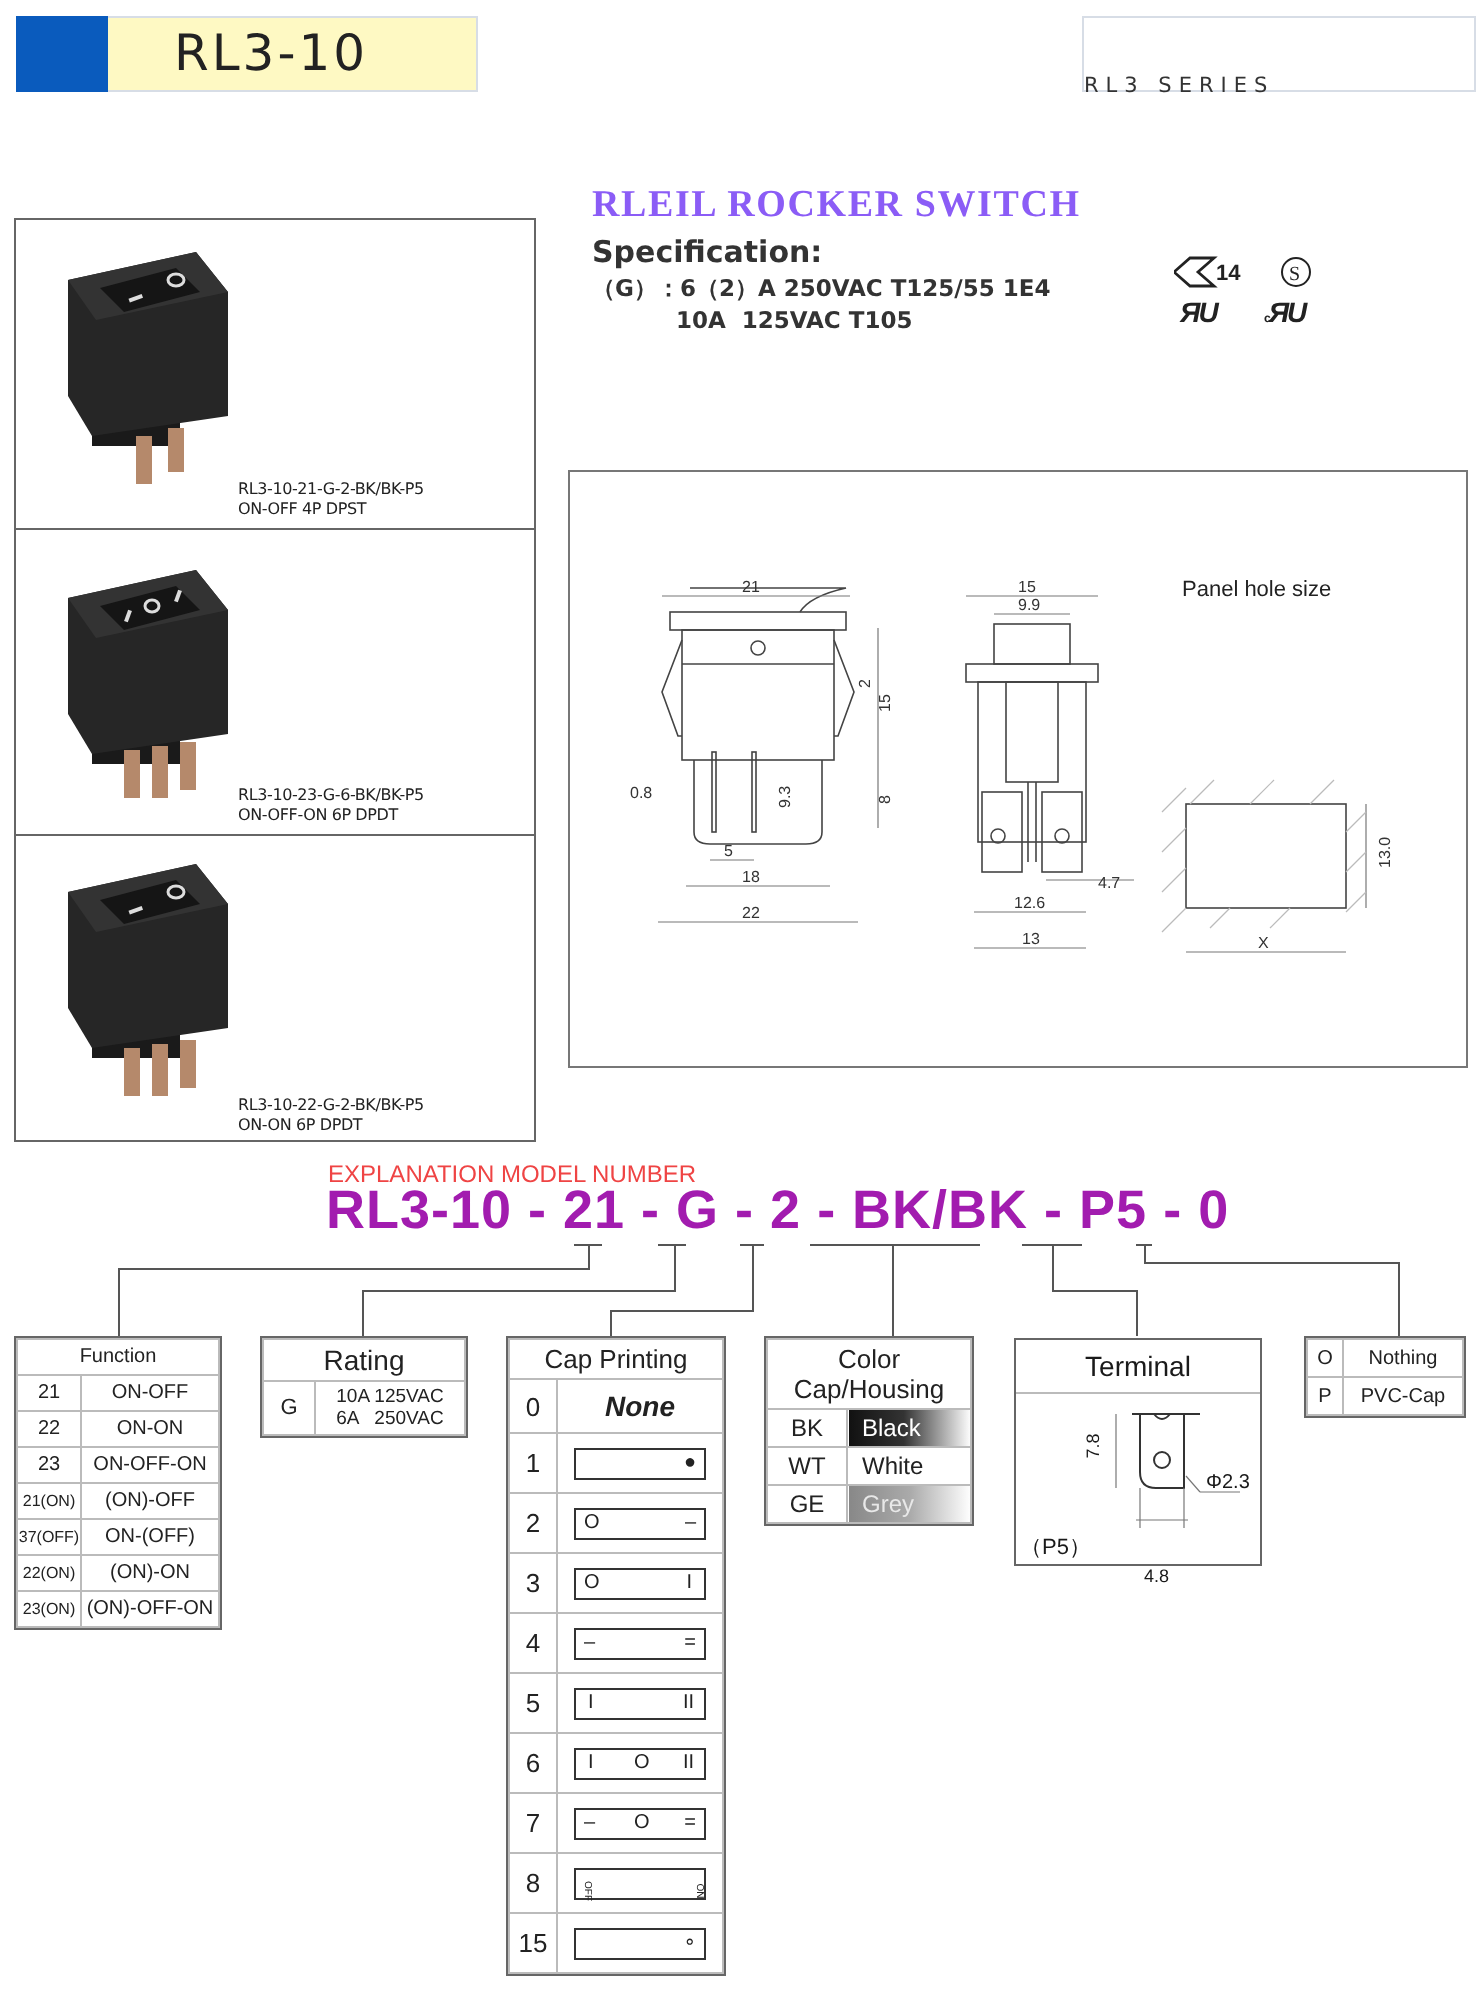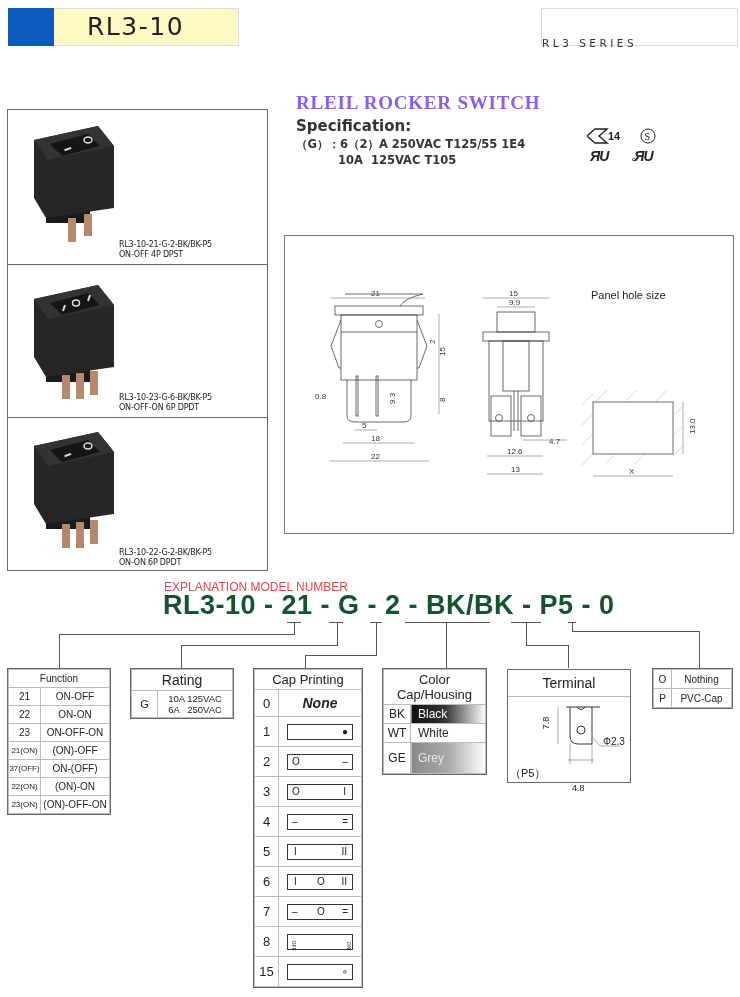--- a/index.html
+++ b/index.html
@@ -28,21 +28,21 @@
   .cert { font-weight: bold; color: #222; }
 
   
   .drawing { left: 284px; top: 235px; width: 450px; height: 299px; border: 1px solid #777; }
   .panel-title { font-size: 11px; color: #222; }
   table.pht { position: absolute; border-collapse: collapse; font-size: 7.5px; color: #333; }
   table.pht td { border: 1px solid #bbb; text-align: center; height: 19px; }
 
   
   .exp-label { left: 164px; top: 580px; font-size: 12px; color: #ef4444; }
-  .model { left: 163px; top: 590px; font-size: 27px; font-weight: bold; color: #14532d; letter-spacing: 0.5px; font-family: "Liberation Sans", sans-serif; white-space: pre; }
+  .model { left: 163px; top: 590px; font-size: 27px; font-weight: bold; color: #a21caf; letter-spacing: 0.5px; font-family: "Liberation Sans", sans-serif; white-space: pre; }
 
   table.box { position: absolute; border-collapse: collapse; color: #222; background: #fff; }
   table.box td { border: 1px solid #bbb; text-align: center; }
   .box-outer { outline: 1.5px solid #666; }
   .box-head { font-size: 14px; padding: 2px 0; }
   .func td { font-size: 10px; height: 18px; }
   .cap td { font-size: 13px; }
   .cap-icon { width: 66px; height: 16px; border: 1.5px solid #333; margin: 0 auto; position: relative; font-size: 10px; line-height: 13px; }
   .cap-icon span { position: absolute; top: 0; }
   .lead { position: absolute; background: #555; }
@@ -386,28 +386,28 @@
 
 <table class="box box-outer" style="left:383px;top:669px;width:103px;">
   <tbody>
       <tr>
         <td colspan="2" class="box-head" style="font-size:13px;line-height:15px;">
           <div>Color</div>
           <div>Cap/Housing</div>
         </td>
       </tr>
   <tr style="height:19px;">
-        <td style="width:27px;font-size:12px;">BK</td>
+        <td style="width:40px;font-size:12px;">BK</td>
         <td style="text-align:left;padding-left:7px;font-size:12px;color:#fff;background:linear-gradient(90deg,#111 0%,#333 45%,#fff 100%);">Black</td>
       </tr>
   <tr style="height:19px;">
         <td style="font-size:12px;">WT</td>
         <td style="text-align:left;padding-left:7px;font-size:12px;">White</td>
       </tr>
-  <tr style="height:31px;">
+  <tr style="height:19px;">
         <td style="font-size:12px;">GE</td>
         <td style="text-align:left;padding-left:7px;font-size:12px;color:#e8e8e8;background:linear-gradient(90deg,#888 0%,#aaa 50%,#fff 100%);">Grey</td>
       </tr>
 </tbody>
   </table>
 
 <div class="abs" style="left:507px;top:669px;width:124px;height:114px;border:1.5px solid #666;">
   <div style="position:absolute;left:0;top:0;width:100%;height:27px;border-bottom:1px solid #bbb;text-align:center;font-size:14px;line-height:27px;">Terminal</div>
   <svg style="position:absolute;left:0;top:28px;" width="122" height="84" viewBox="0 0 122 84" font-family="Liberation Sans, sans-serif" font-size="9" fill="#333">
     <g stroke="#333" stroke-width="1" fill="none">

